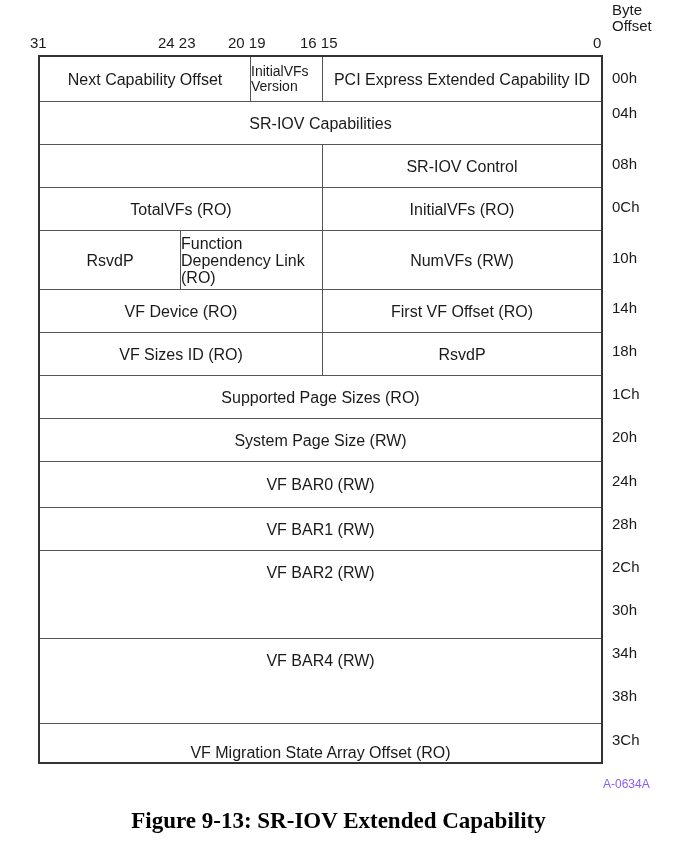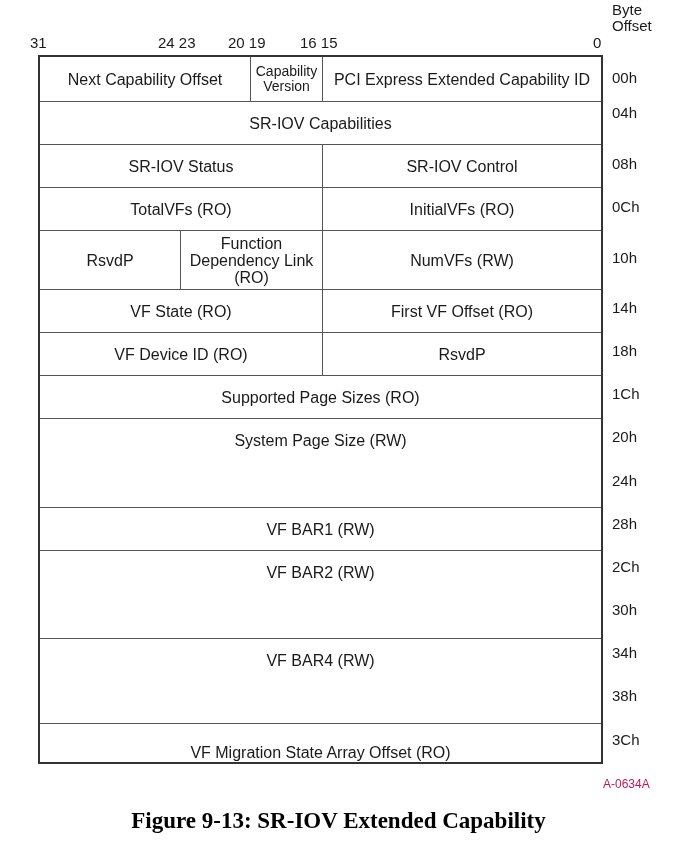--- a/index.html
+++ b/index.html
@@ -5,84 +5,86 @@
   html, body { margin:0; padding:0; background:#ffffff; }
   body { width:677px; height:844px; position:relative; overflow:hidden;
          font-family: "Liberation Sans", sans-serif; color:#1a1a1a; }
   .bitlbl { position:absolute; top:34px; font-size:15px; }
   .byteoff-hdr { position:absolute; left:612px; top:2px; font-size:15px; line-height:16px; text-align:left; width:44px; }
   .regbox { position:absolute; left:38px; top:55px; width:565px; height:709px;
             border:2px solid #333; border-top-width:2px; box-sizing:border-box; }
   .row { position:absolute; left:0; right:0; border-top:1.5px solid #555; box-sizing:border-box; }
   .row.first { border-top:none; }
   .cell { position:absolute; top:0; bottom:0; display:flex; align-items:center; justify-content:center;
-          text-align:center; font-size:16px; line-height:17px; box-sizing:border-box; }
+          font-size:16px; line-height:17px; box-sizing:border-box; }
   .cell.divl { border-left:1.5px solid #555; }
   .cell.small { font-size:14px; line-height:15px; }
   .off { position:absolute; left:612px; width:44px; text-align:left; font-size:15px; }
-  .docid { position:absolute; left:603px; top:777px; font-size:12px; color:#be185d; }
+  .docid { position:absolute; left:603px; top:777px; font-size:12px; color:#8b5cf6; }
   .caption { position:absolute; left:0; width:677px; top:808px; text-align:center;
              font-family: "Liberation Serif", "DejaVu Serif", serif; font-weight:bold; font-size:23px; color:#000; }
 </style>
 </head>
 <body>
 
 <div class="byteoff-hdr">Byte Offset</div>
 <div class="bitlbl" style="left:30px">31</div>
 <div class="bitlbl" style="left:158px">24 23</div>
 <div class="bitlbl" style="left:228px">20 19</div>
 <div class="bitlbl" style="left:300px">16 15</div>
 <div class="bitlbl" style="left:593px">0</div>
 
 <div class="regbox">
 
   <div class="row first" style="top:0;height:44px">
     <div class="cell" style="left:0;width:210px">Next Capability Offset</div>
-    <div class="cell divl small" style="left:210px;width:72px">Capability Version</div>
+    <div class="cell divl small" style="left:210px;width:72px">InitialVFs Version</div>
     <div class="cell divl" style="left:282px;right:0">PCI Express Extended Capability ID</div>
   </div>
 
   <div class="row" style="top:44px;height:43px">
     <div class="cell" style="left:0;right:0">SR-IOV Capabilities</div>
   </div>
 
   <div class="row" style="top:87px;height:43px">
-    <div class="cell" style="left:0;width:282px">SR-IOV Status</div>
     <div class="cell divl" style="left:282px;right:0">SR-IOV Control</div>
   </div>
 
   <div class="row" style="top:130px;height:43px">
     <div class="cell divl" style="left:282px;right:0">InitialVFs (RO)</div>
     <div class="cell" style="left:0;width:282px">TotalVFs (RO)</div>
   </div>
 
   <div class="row" style="top:173px;height:59px">
     <div class="cell" style="left:0;width:140px">RsvdP</div>
     <div class="cell divl" style="left:140px;width:142px;padding:0 0">Function Dependency Link (RO)</div>
     <div class="cell divl" style="left:282px;right:0">NumVFs (RW)</div>
   </div>
 
   <div class="row" style="top:232px;height:43px">
-    <div class="cell" style="left:0;width:282px">VF State (RO)</div>
+    <div class="cell" style="left:0;width:282px">VF Device (RO)</div>
     <div class="cell divl" style="left:282px;right:0">First VF Offset (RO)</div>
   </div>
 
   <div class="row" style="top:275px;height:43px">
-    <div class="cell" style="left:0;width:282px">VF Device ID (RO)</div>
+    <div class="cell" style="left:0;width:282px">VF Sizes ID (RO)</div>
     <div class="cell divl" style="left:282px;right:0">RsvdP</div>
   </div>
 
   <div class="row" style="top:318px;height:43px">
     <div class="cell" style="left:0;right:0">Supported Page Sizes (RO)</div>
   </div>
 
   <div class="row" style="top:361px;height:43px">
     <div class="cell" style="left:0;right:0">System Page Size (RW)</div>
   </div>
 
+  <div class="row" style="top:404px;height:46px">
+    <div class="cell" style="left:0;right:0">VF BAR0 (RW)</div>
+  </div>
 
   <div class="row" style="top:450px;height:43px">
     <div class="cell" style="left:0;right:0">VF BAR1 (RW)</div>
   </div>
 
   <div class="row" style="top:493px;height:43px">
     <div class="cell" style="left:0;right:0">VF BAR2 (RW)</div>
   </div>
 
 

